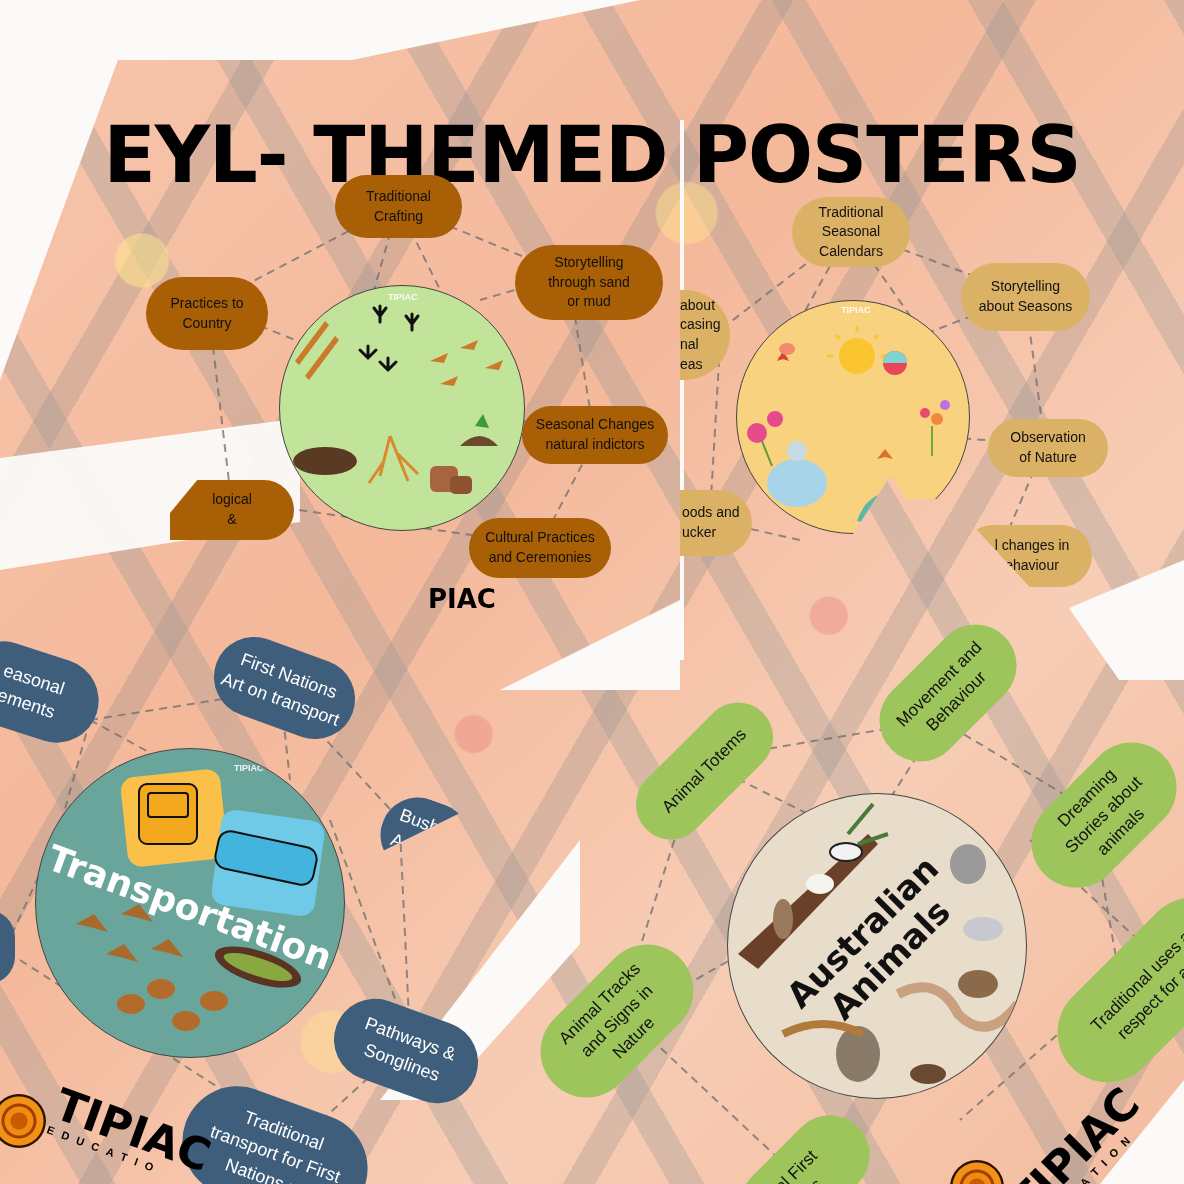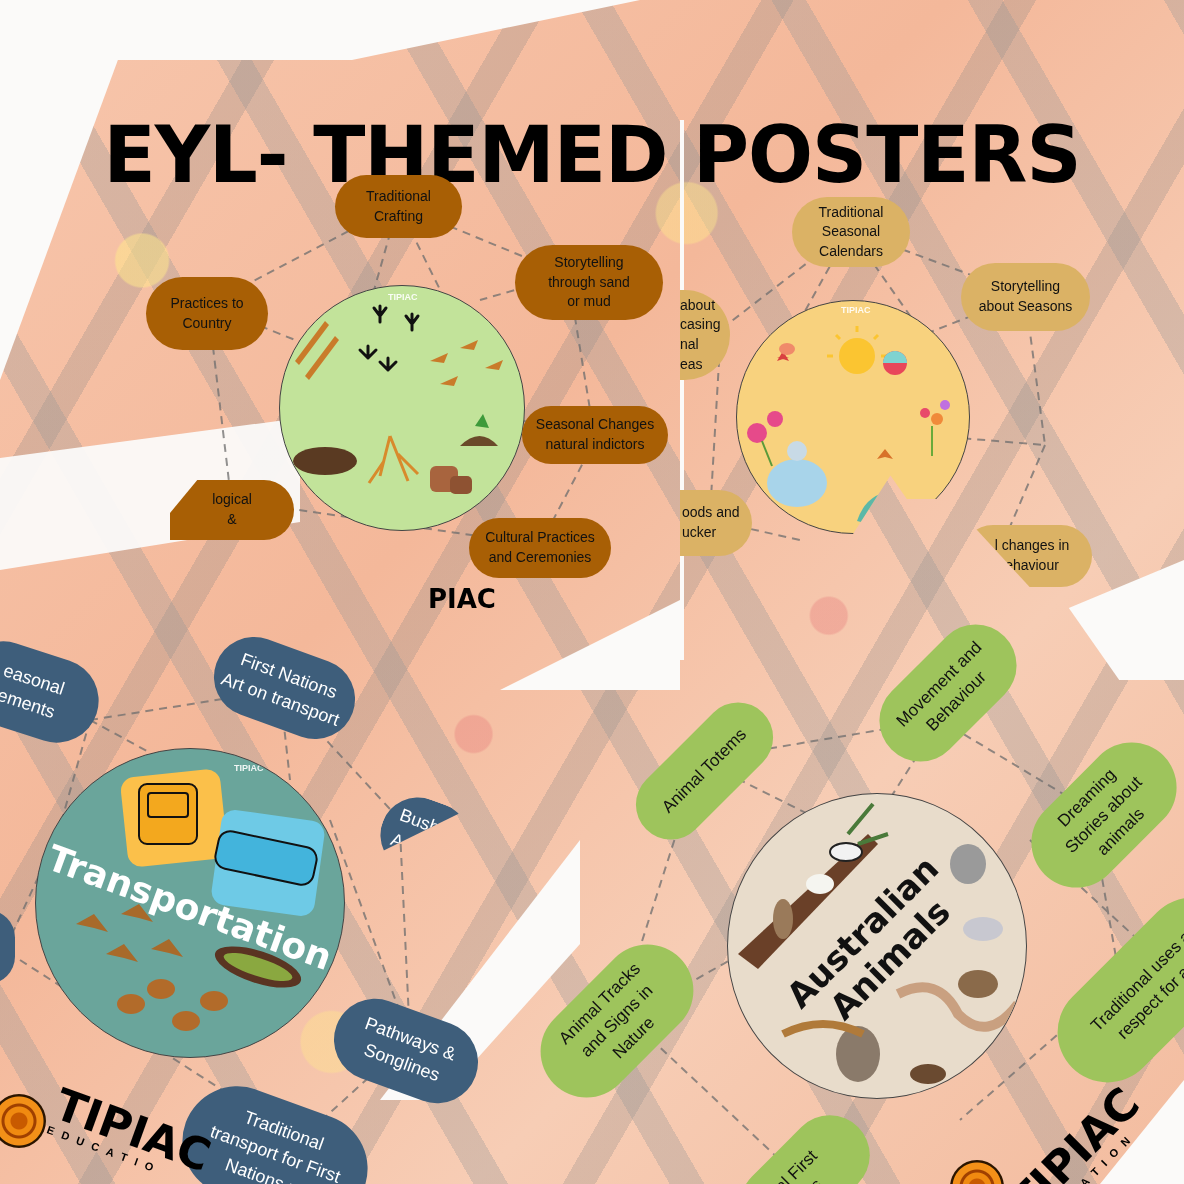--- a/index.html
+++ b/index.html
@@ -175,20 +175,22 @@
       <circle cx="200" cy="118" r="6" fill="#f08a3a"></circle>
         <circle cx="188" cy="112" r="5" fill="#e84a6a"></circle>
         <circle cx="208" cy="104" r="5" fill="#c070e0"></circle>
       <path d="M195 125 l0 30" stroke="#6aaa3a" stroke-width="2"></path>
       <ellipse cx="60" cy="182" rx="30" ry="24" fill="#a8d4ea"></ellipse>
         <circle cx="60" cy="150" r="10" fill="#c8dae6"></circle>
       <path d="M120 220 q10 -30 40 -30 l0 40z" fill="#5bb8a8"></path>
       <path d="M140 158 l8 -10 l8 10 l-8 -2z" fill="#d8722a"></path>
     </svg>
   </div>
+  <div class="pill gold" style="left:988px;top:419px;width:120px;height:58px;">Observation
+of Nature</div>
   <div class="pill gold" style="left:680px;top:490px;width:72px;height:66px;border-radius:0 33px 33px 0;justify-content:flex-start;padding-left:2px;text-align:left;">oods and
 ucker</div>
   <div class="pill gold" style="left:962px;top:525px;width:130px;height:62px;clip-path:polygon(8% 0,100% 0,100% 100%,52% 100%);padding-left:20px;text-align:center;">l changes in
 ehaviour</div>
 </div>
 
 <div class="poster" style="left:0;top:0;width:1184px;height:1184px;">
   <svg class="links" width="1184" height="1184">
     <g stroke="#6e6e6e" stroke-width="2" stroke-dasharray="8 6" fill="none" opacity=".75">
       <line x1="90" y1="720" x2="280" y2="690"></line>

